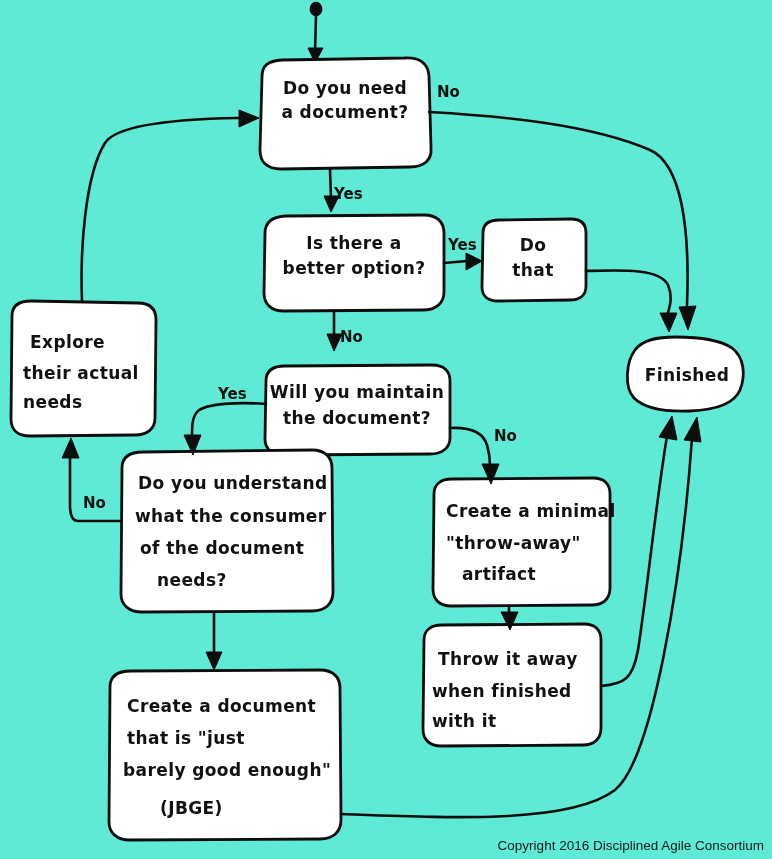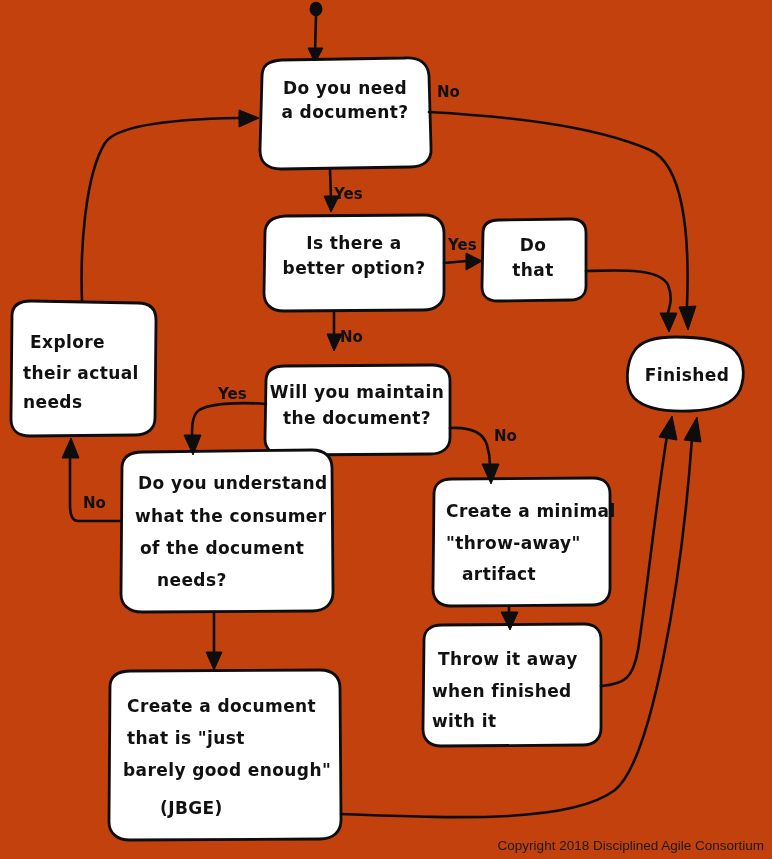--- a/index.html
+++ b/index.html
@@ -4,21 +4,21 @@
 <style>
   html, body {
     margin: 0;
     padding: 0;
     background: #ffffff;
   }
   #page {
     position: relative;
     width: 772px;
     height: 859px;
-    background: #c2410c;
+    background: #5eead4;
     overflow: hidden;
     font-family: "DejaVu Sans", sans-serif;
   }
   #flow-svg {
     position: absolute;
     left: 0;
     top: 0;
     width: 772px;
     height: 859px;
   }
@@ -264,15 +264,15 @@
     </g>
 
      finished (long bottom sweep up-right) --&gt;
     <g>
       <path class="stroke" d="M341,814 C450,818 570,824 615,790 C652,760 682,580 692,438"></path>
       <path class="arrowhead" d="M684,440 L701,442 L697,417 Z"></path>
     </g>
 
   </svg>
 
-  <div class="copyright">Copyright 2018 Disciplined Agile Consortium</div>
+  <div class="copyright">Copyright 2016 Disciplined Agile Consortium</div>
 
 </div>
 
 </body></html>

